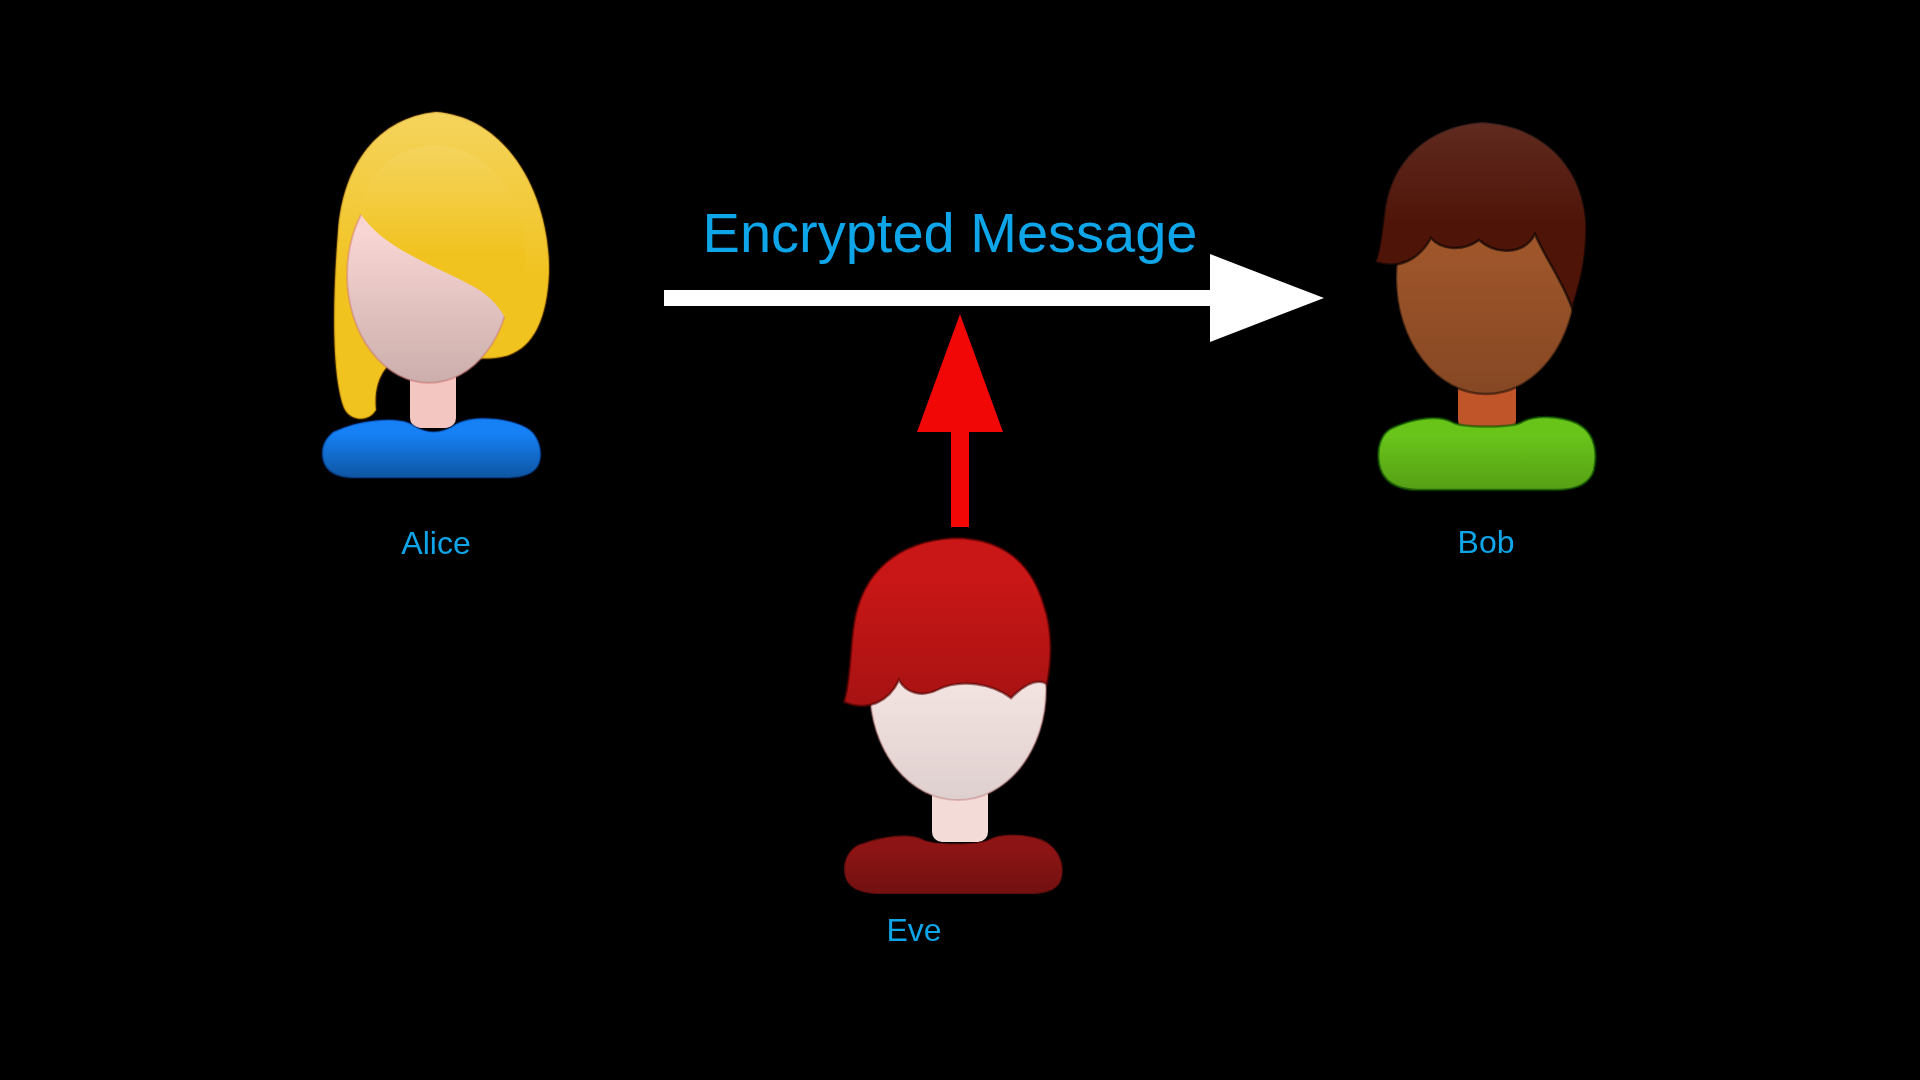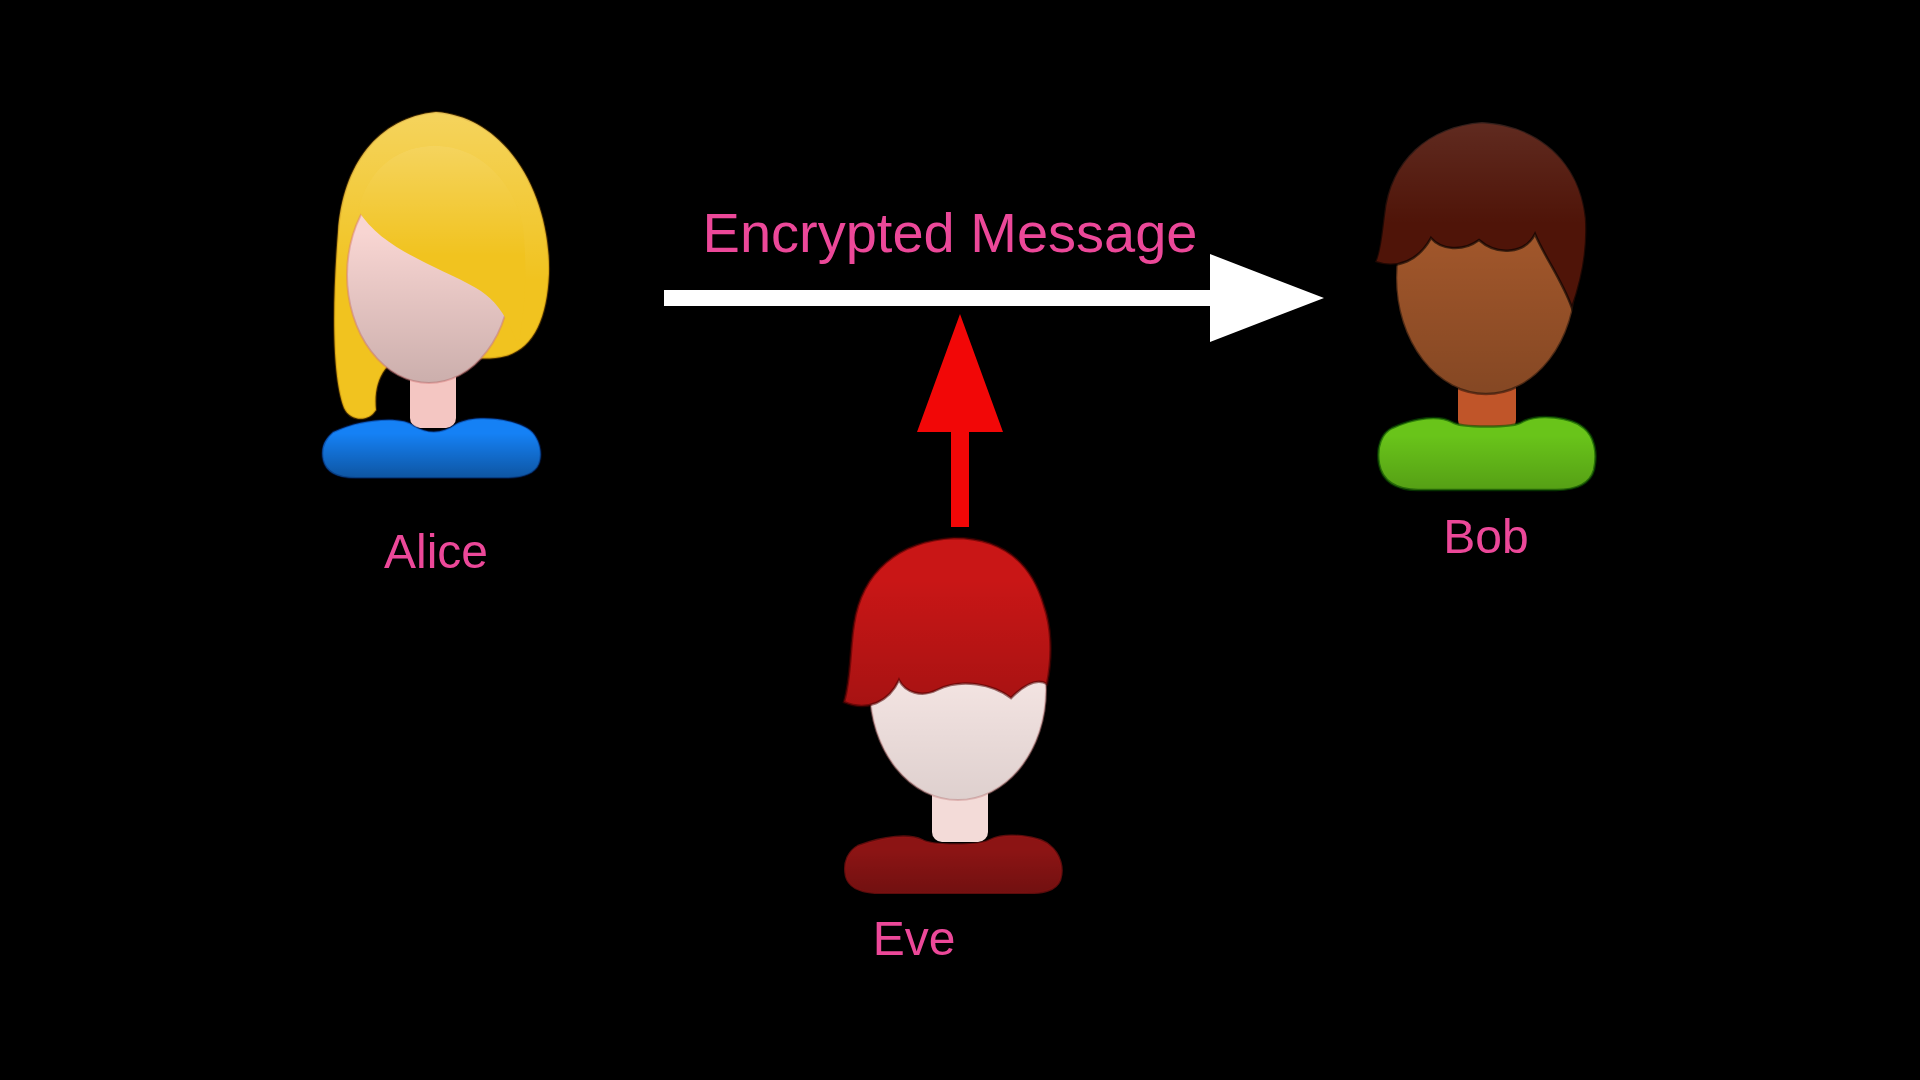--- a/index.html
+++ b/index.html
@@ -2,25 +2,25 @@
 <html><head>
 <meta charset="utf-8">
 <style>
   html,body{margin:0;padding:0;background:#000;}
   #stage{
     position:relative;width:1920px;height:1080px;overflow:hidden;
     background:#000;font-family:"Liberation Sans",sans-serif;
   }
   .avatar{position:absolute;}
   .label{
-    position:absolute;color:#ec4899;white-space:nowrap;
+    position:absolute;color:#0ea5e9;white-space:nowrap;
     transform:translateX(-50%);line-height:1.05;
     font-family:"Liberation Sans",sans-serif;
   }
-  .name-label{font-size:48px;}
+  .name-label{font-size:32px;}
   .msg-label{font-size:56px;}
   .arrow{position:absolute;}
 </style>
 </head>
 <body>
 
 <div id="stage">
 
   <svg width="0" height="0" style="position:absolute" aria-hidden="true">
     <defs>
@@ -89,17 +89,17 @@
   </svg>
 
   <svg class="arrow" style="left:914px;top:312px" width="92" height="216" viewBox="0 0 92 216">
     <polygon points="46,2 89,120 55,120 55,215 37,215 37,120 3,120" fill="#f20707"></polygon>
   </svg>
 
   <div class="label msg-label" style="left:950px;top:204px">Encrypted Message</div>
 
   <div class="label name-label" style="left:436px;top:527px">Alice</div>
 
-  <div class="label name-label" style="left:1486px;top:512px">Bob</div>
+  <div class="label name-label" style="left:1486px;top:526px">Bob</div>
 
   <div class="label name-label" style="left:914px;top:914px">Eve</div>
 
 </div>
 
 </body></html>

